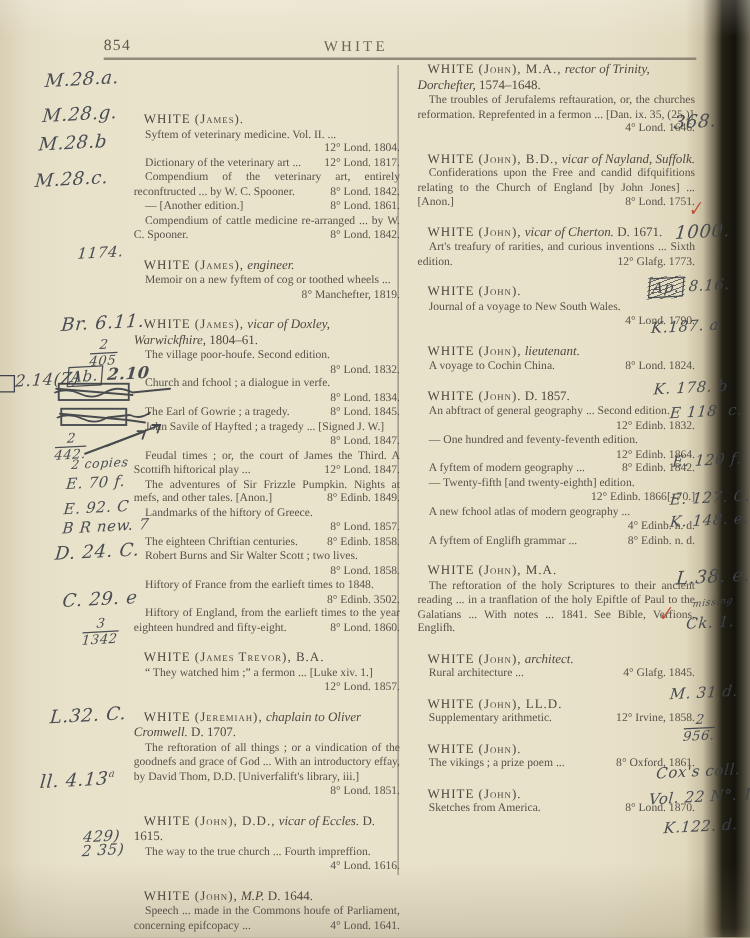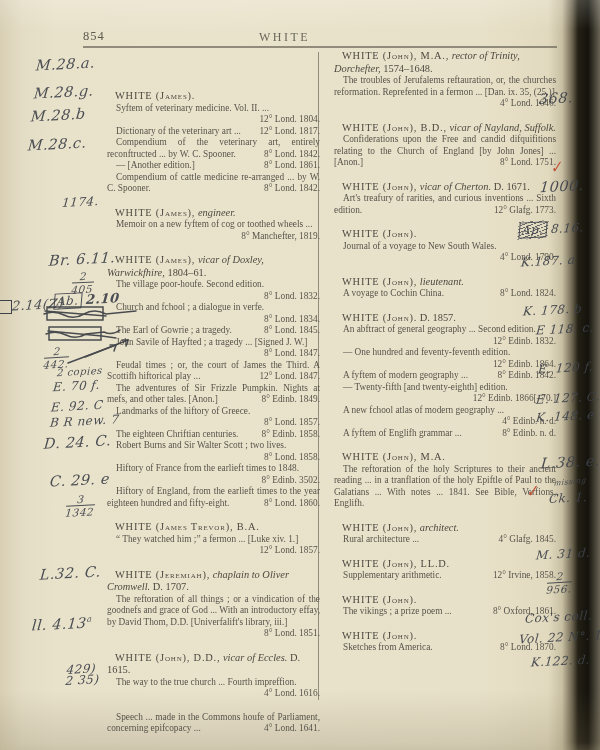--- a/index.html
+++ b/index.html
@@ -105,20 +105,21 @@
     </div>
     <div class="section">
       <div class="heading"><span class="h-main">WHITE (Jeremiah),</span>  <span class="h-tail">chaplain to Oliver Cromwell.</span>  <span class="h-extra">D. 1707.</span>  </div>
       <div class="entry"><span class="etitle">The reftoration of all things ; or a vindication of the goodnefs and grace of God ... With an introductory effay, by David Thom, D.D.  [Univerfalift's library, iii.]</span> <span class="imprint">8° Lond. 1851.</span></div>
     </div>
     <div class="section">
       <div class="heading"><span class="h-main">WHITE (John), D.D.,</span>  <span class="h-tail">vicar of Eccles.</span>  <span class="h-extra">D. 1615.</span>  </div>
       <div class="entry"><span class="etitle">The way to the true church ... Fourth impreffion.</span> <span class="imprint">4° Lond. 1616.</span></div>
     </div>
     <div class="section">
+      <div class="heading"><span class="h-main">WHITE (John),</span>  <span class="h-tail">M.P.</span>  <span class="h-extra">D. 1644.</span>  </div>
       <div class="entry"><span class="etitle">Speech ... made in the Commons houfe of Parliament, concerning epifcopacy ...</span> <span class="imprint">4° Lond. 1641.</span></div>
     </div>
   </div>
 <div class="col col-right" id="col-right">
     <div class="section">
       <div class="heading"><span class="h-main">WHITE (John), M.A.,</span>  <span class="h-tail">rector of Trinity, Dorchefter,</span>  <span class="h-extra">1574–1648.</span>  </div>
       <div class="entry"><span class="etitle">The troubles of Jerufalems reftauration, or, the churches reformation.  Reprefented in a fermon ... [Dan. ix. 35, (25.)]</span> <span class="imprint">4° Lond. 1646.</span></div>
     </div>
     <div class="section">
       <div class="heading"><span class="h-main">WHITE (John), B.D.,</span>  <span class="h-tail">vicar of Nayland, Suffolk.</span>  </div>

